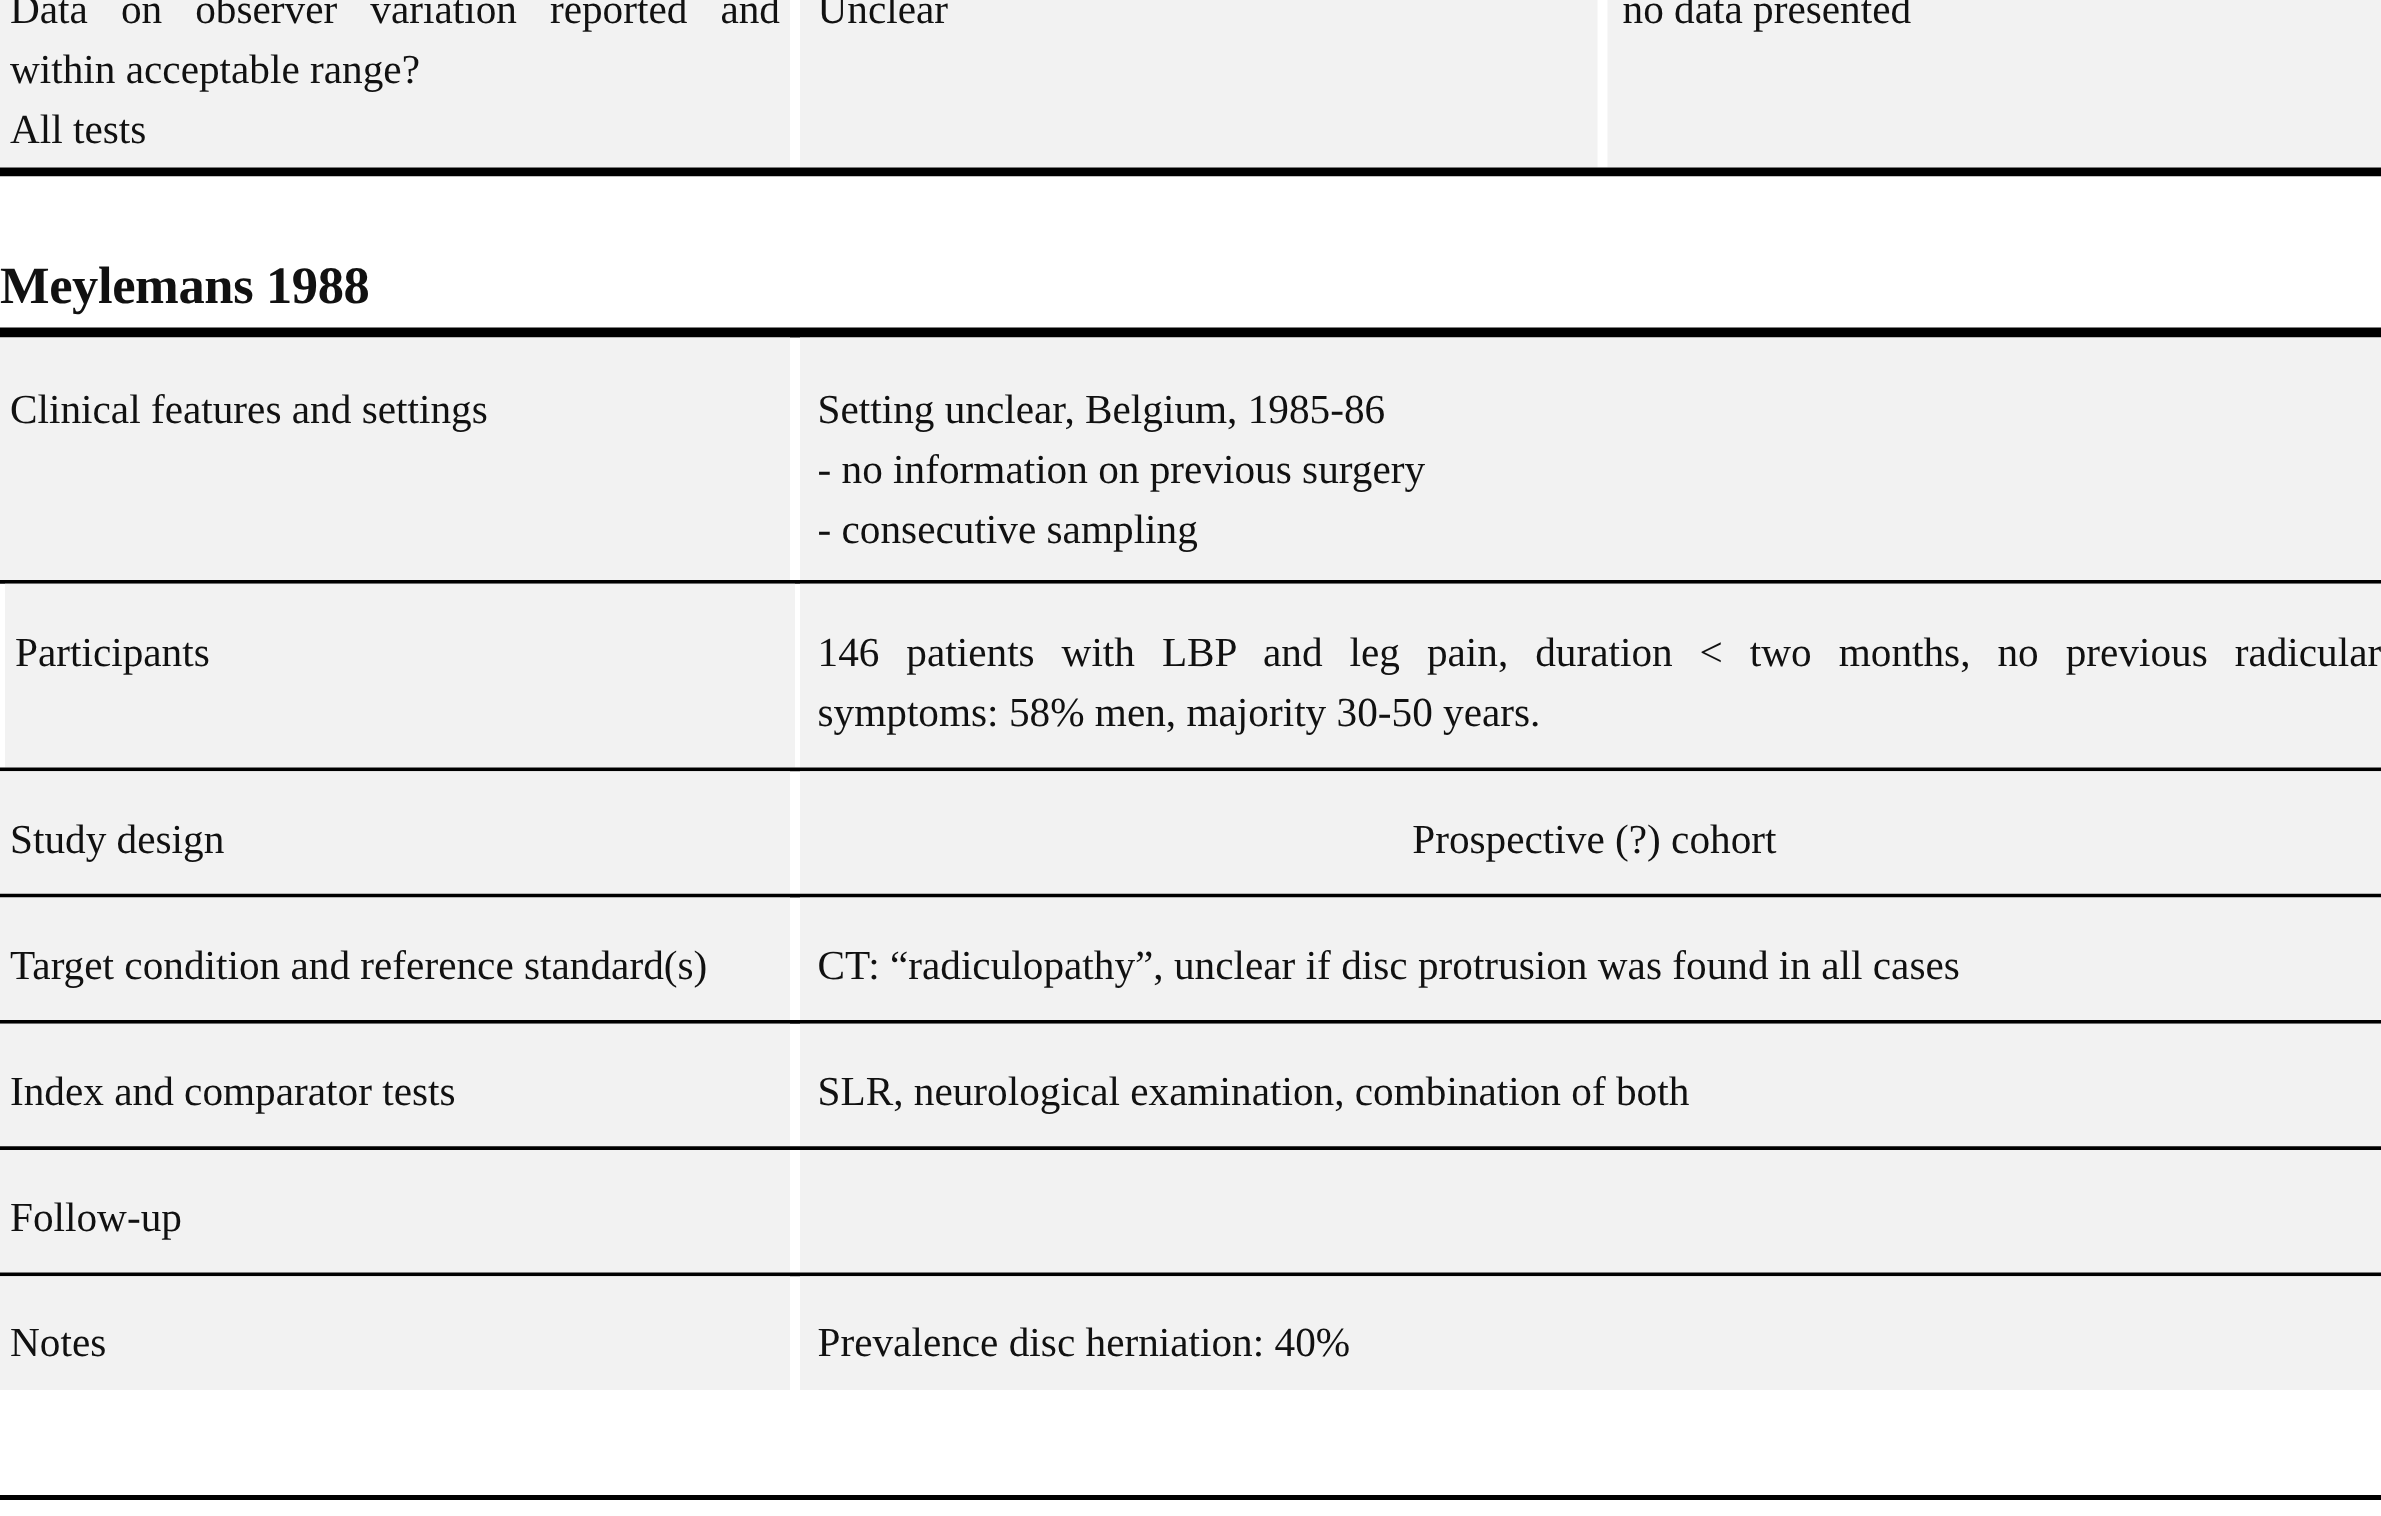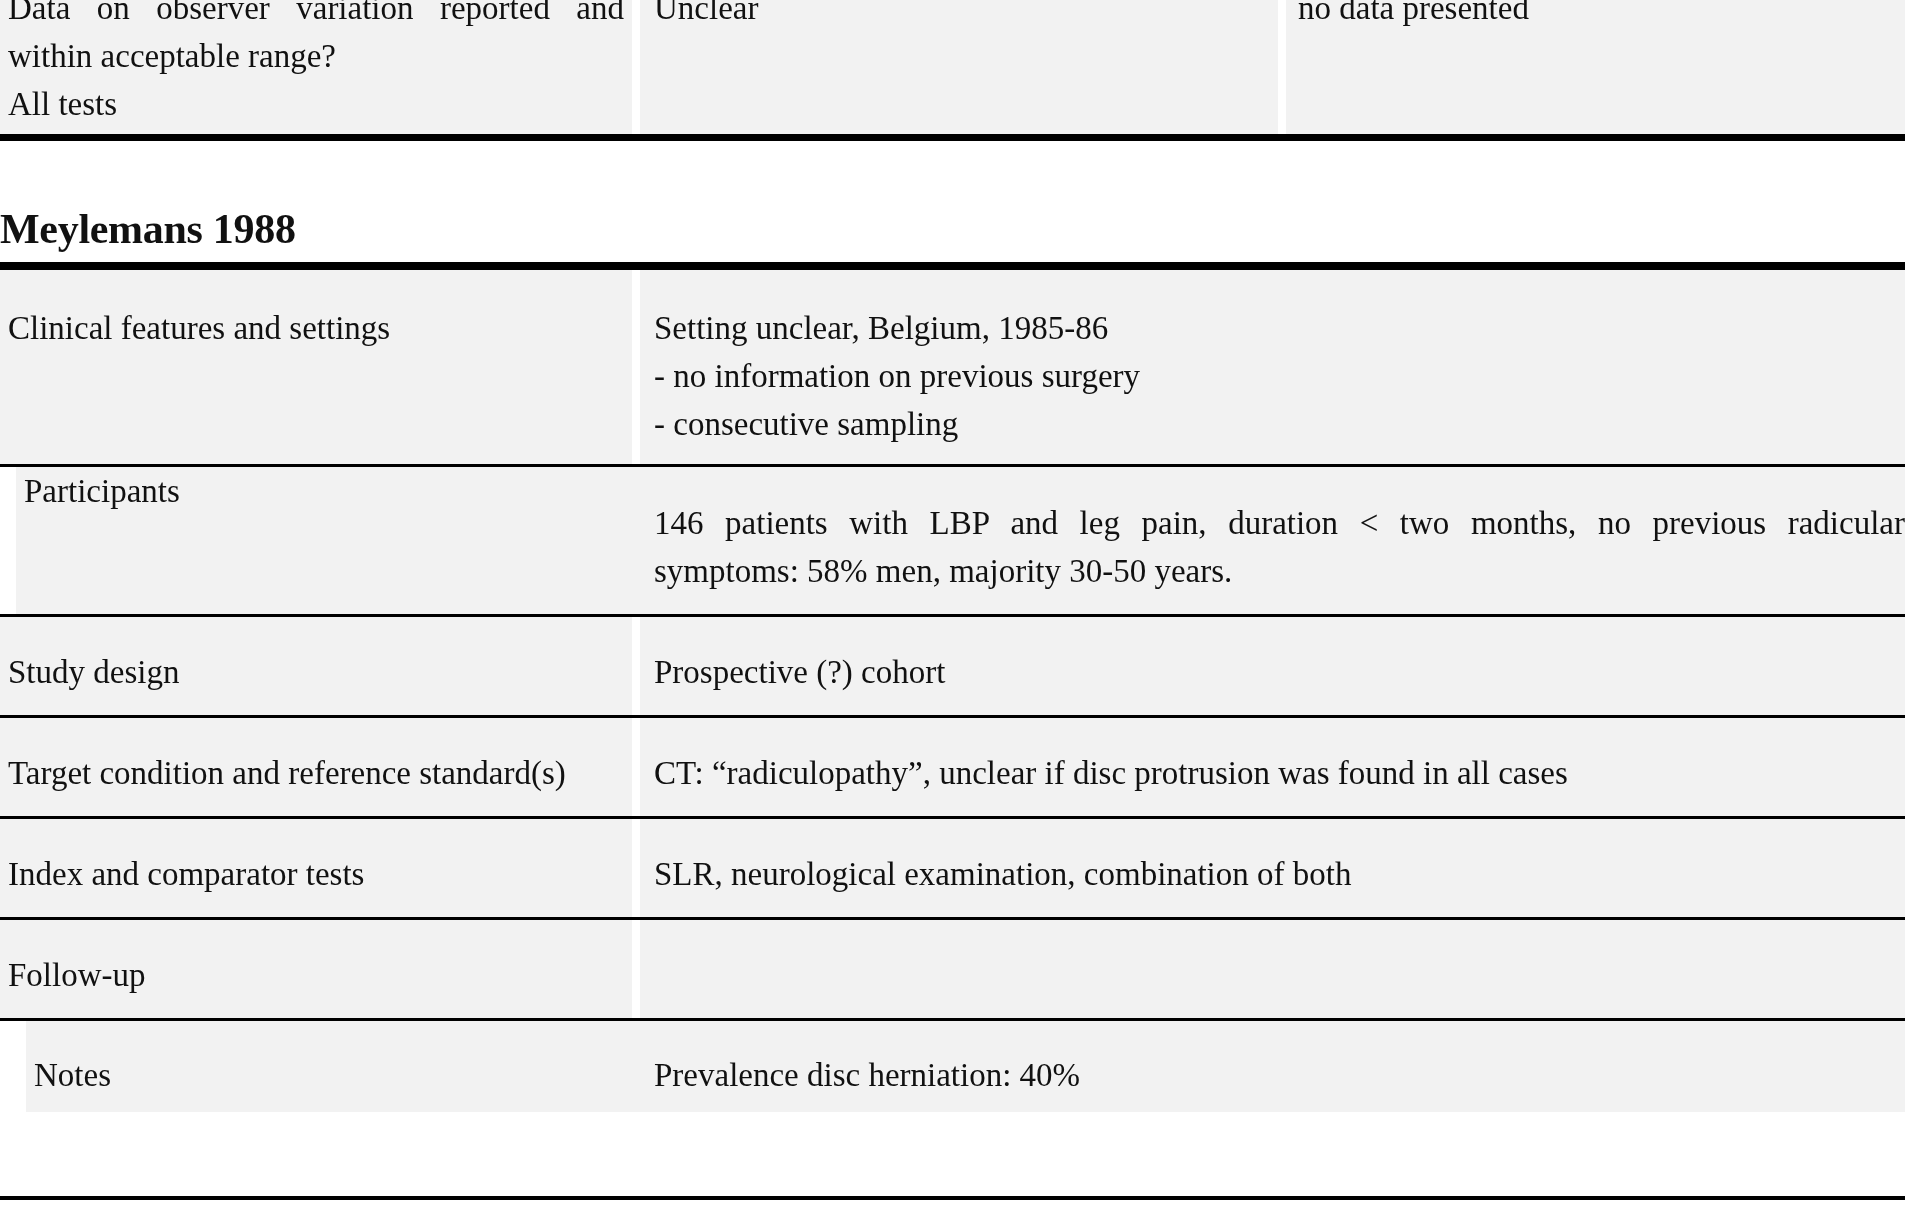--- a/index.html
+++ b/index.html
@@ -48,33 +48,33 @@
   <div class="cell" style="left:0; top:270px; width:632px; height:194px; padding-top:34px;">
     <span>Clinical features and settings</span>
   </div>
   <div class="cell" style="left:640px; top:270px; width:1265px; height:194px; padding-top:34px; padding-left:14px;">
     <span class="line">Setting unclear, Belgium, 1985-86</span>
     <span class="line">- no information on previous surgery</span>
     <span class="line">- consecutive sampling</span>
   </div>
   <div class="rule" style="top:464px; height:3px;"></div>
 
-  <div class="cell" style="left:16px; top:467px; width:632px; height:147px; ">
+  <div class="cell" style="left:4px; top:467px; width:632px; height:147px; padding-top:32px;">
     <span>Participants</span>
   </div>
   <div class="cell" style="left:640px; top:467px; width:1265px; height:147px; padding-top:32px; padding-left:14px; padding-right:0;">
     <span class="line just" style="text-align-last: justify; white-space: nowrap; word-spacing: 3px;">146 patients with LBP and leg pain, duration &lt; two months, no previous radicular</span>
     <span class="line">symptoms: 58% men, majority 30-50 years.</span>
   </div>
   <div class="rule" style="top:614px; height:3px;"></div>
 
   <div class="cell" style="left:0; top:617px; width:632px; height:115px; padding-top:31px;">
     <span>Study design</span>
   </div>
-  <div class="cell" style="left:640px; top:617px; width:1265px; height:128px; padding-top:31px; padding-left:14px;">
+  <div class="cell" style="left:640px; top:617px; width:1265px; height:128px; padding-top:31px; padding-left:14px;text-align:center;">
     <span class="line">Prospective (?) cohort</span>
   </div>
   <div class="rule" style="top:715px; height:3px;"></div>
 
   <div class="cell" style="left:0; top:718px; width:632px; height:98px; padding-top:31px;">
     <span>Target condition and reference standard(s)</span>
   </div>
   <div class="cell" style="left:640px; top:718px; width:1265px; height:98px; padding-top:31px; padding-left:14px;">
     <span class="line">CT: “radiculopathy”, unclear if disc protrusion was found in all cases</span>
   </div>
@@ -87,21 +87,21 @@
     <span class="line">SLR, neurological examination, combination of both</span>
   </div>
   <div class="rule" style="top:917px; height:3px;"></div>
 
   <div class="cell" style="left:0; top:920px; width:632px; height:98px; padding-top:31px;">
     <span>Follow-up</span>
   </div>
   <div class="cell" style="left:640px; top:920px; width:1265px; height:98px; padding-left:14px;"></div>
   <div class="rule" style="top:1018px; height:3px;"></div>
 
-  <div class="cell" style="left:0; top:1021px; width:632px; height:91px; padding-top:30px;margin-left:26px;">
+  <div class="cell" style="left:0; top:1021px; width:632px; height:91px; padding-top:30px;">
     <span>Notes</span>
   </div>
   <div class="cell" style="left:640px; top:1021px; width:1265px; height:91px; padding-top:30px; padding-left:14px;">
     <span class="line">Prevalence disc herniation: 40%</span>
   </div>
 
   <div class="rule" style="top:1196px; height:4px;"></div>
 </div>
 
 </body></html>

